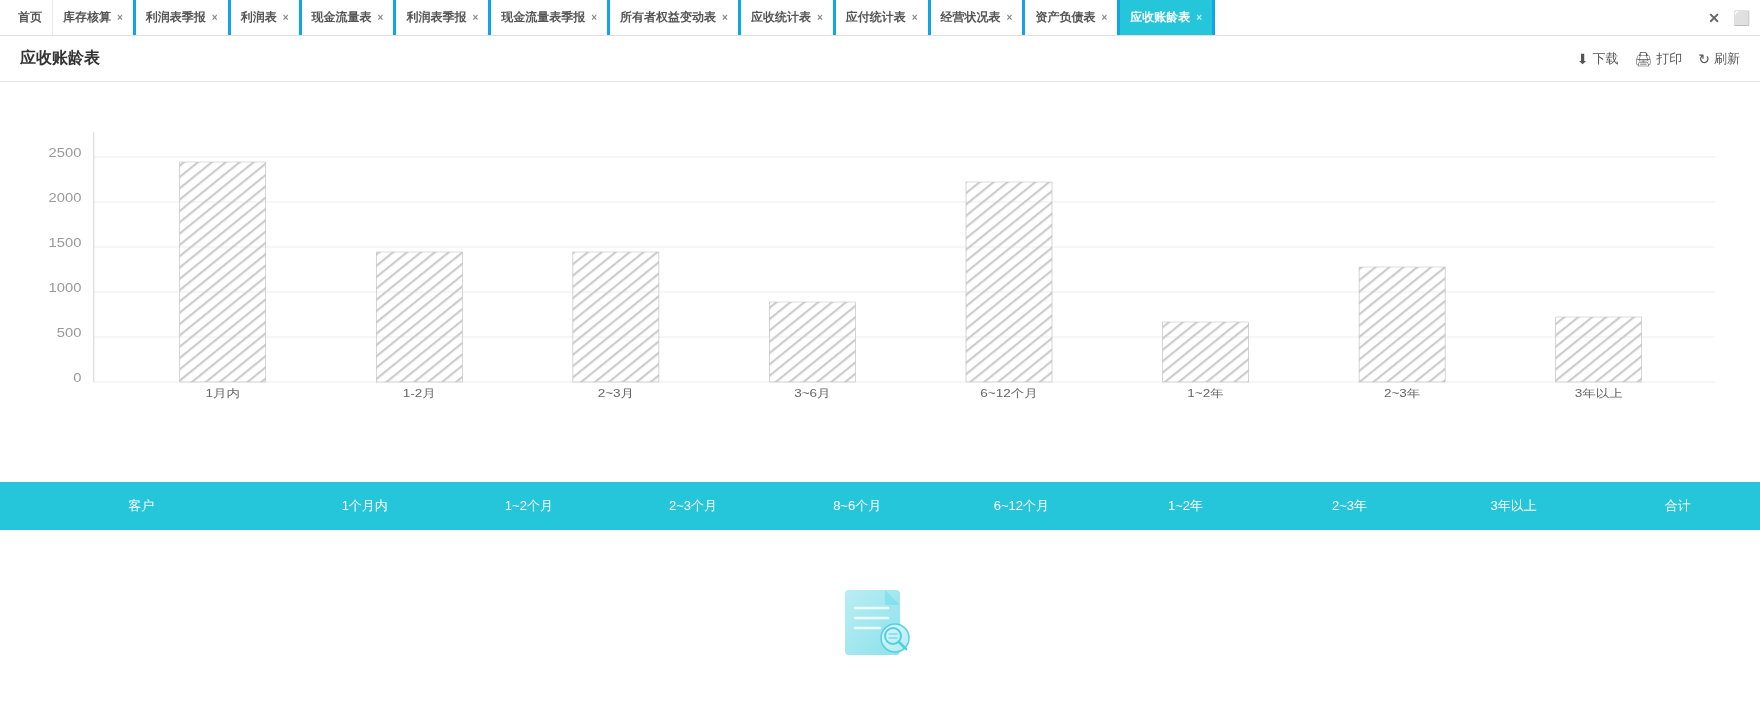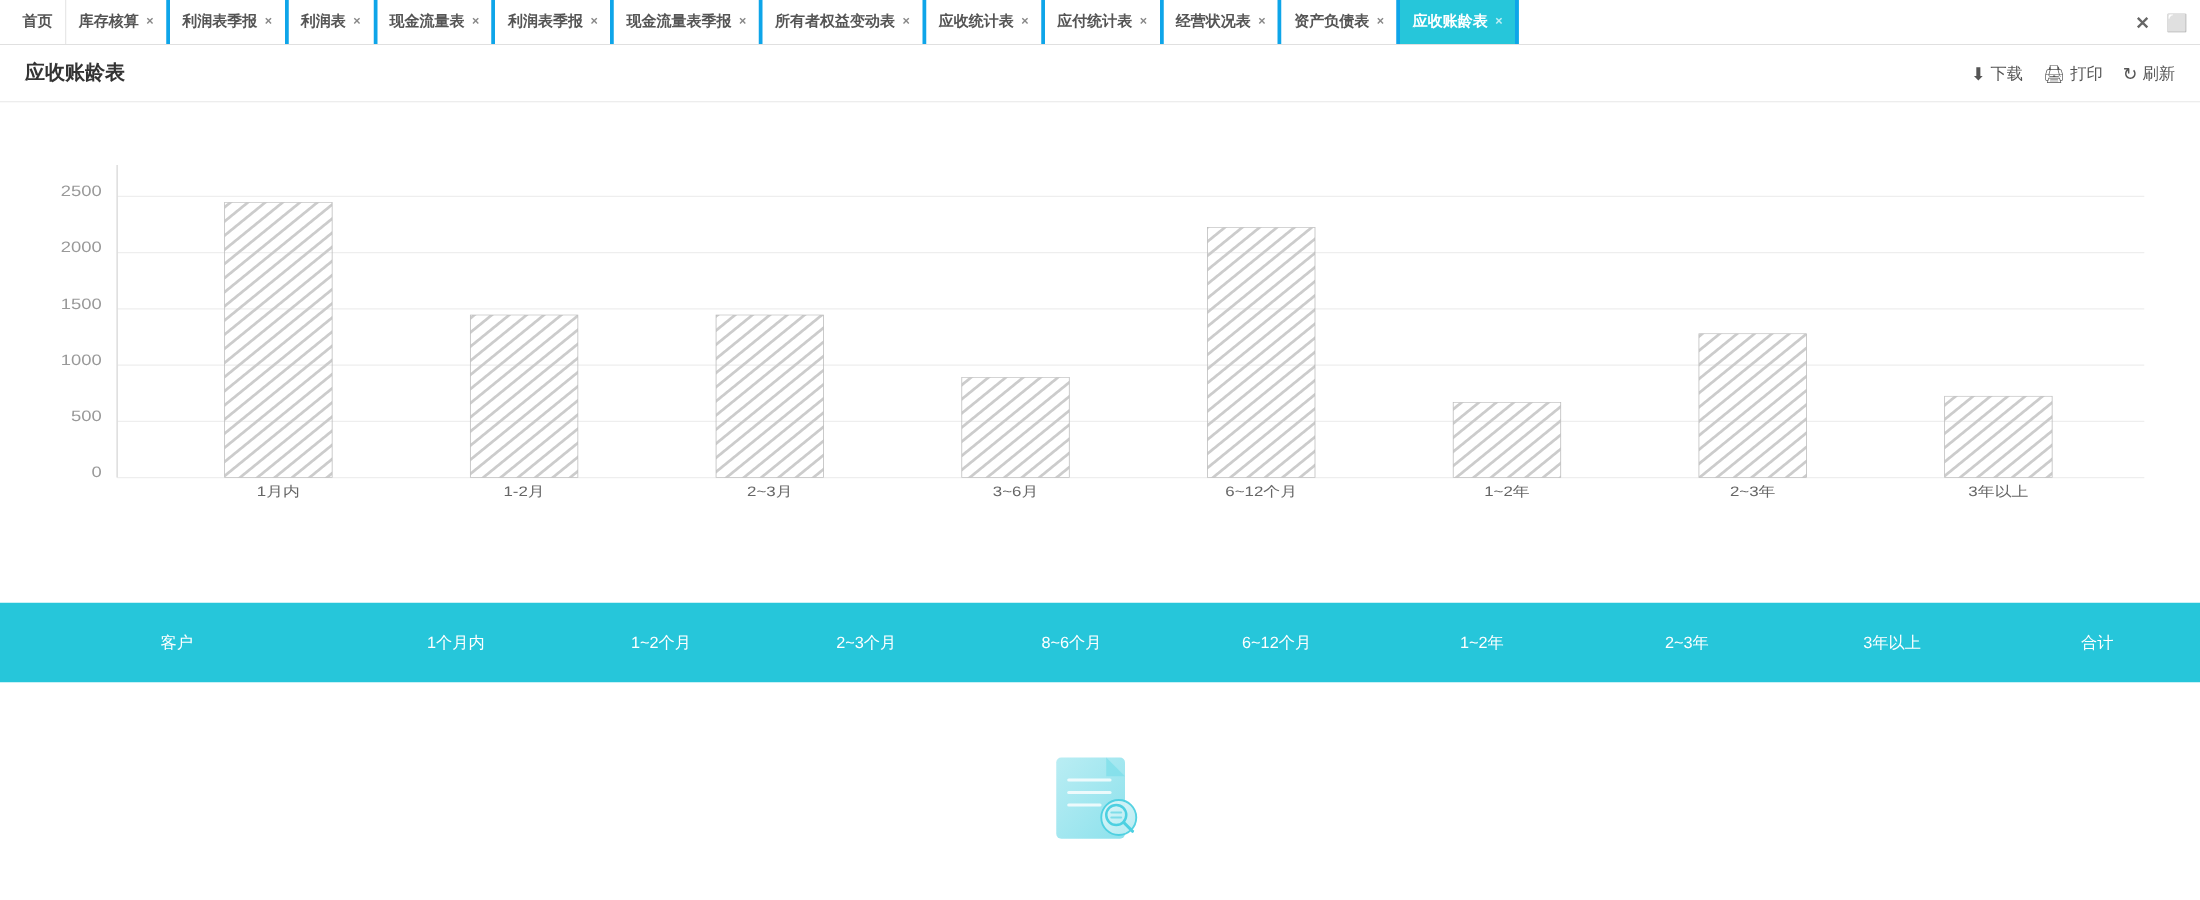--- a/index.html
+++ b/index.html
@@ -108,21 +108,21 @@
     .chart-svg {
       width: 100%;
       height: 100%;
     }
 
     
     .table-header {
       display: flex;
       background: #26c6da;
       color: #fff;
-      height: 64px;
+      height: 48px;
       align-items: center;
     }
     .th-cell {
       flex: 1;
       text-align: center;
       font-size: 13px;
       padding: 0 8px;
     }
     .th-cell:first-child { flex: 1.8; }
 

